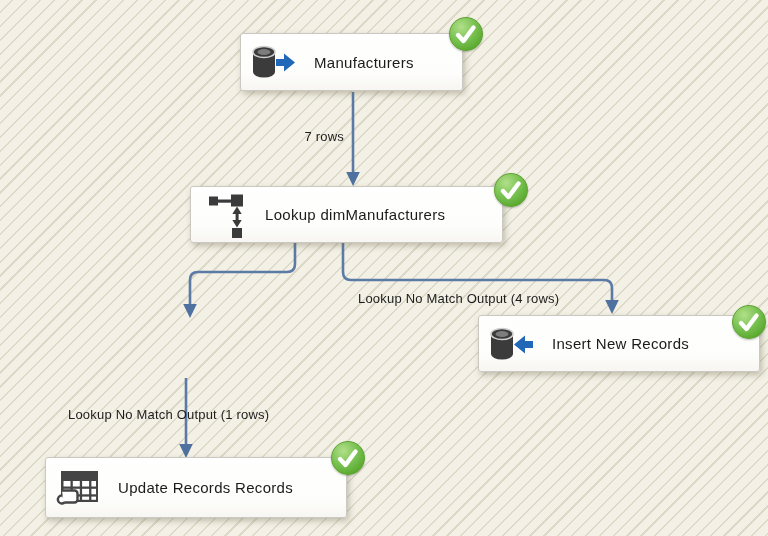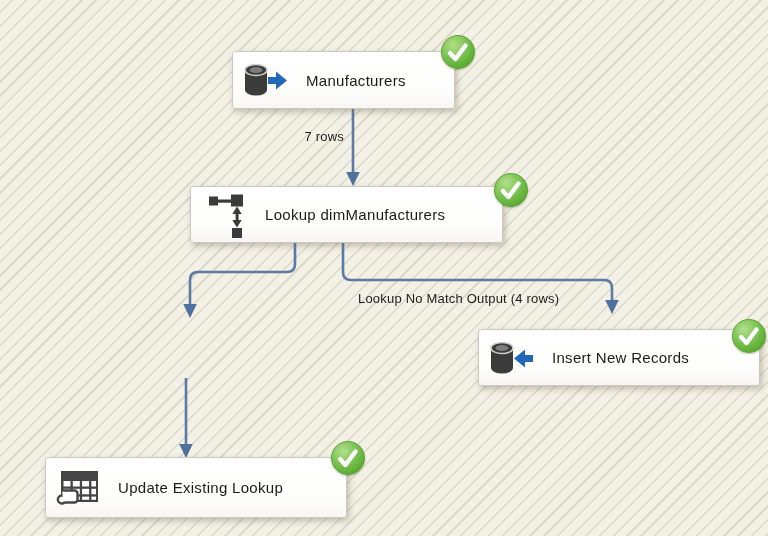--- a/index.html
+++ b/index.html
@@ -19,24 +19,24 @@
     position:absolute; z-index:2;
     background:linear-gradient(180deg,#ffffff 0%,#fdfdfb 70%,#f7f6f2 100%);
     border:1px solid #cbc8c2; border-radius:3px;
     box-shadow:2px 3px 6px rgba(110,104,82,0.38);
     display:flex; align-items:center; padding-left:10px; gap:17px;
     box-sizing:border-box;
   }
   .node-label{font-size:15px; color:#1b1b1b; letter-spacing:0.3px; white-space:nowrap;}
   .node-icon{flex:0 0 auto; display:block;}
 
-  #node-manufacturers{left:232px; top:33px;  width:223px; height:58px;margin-top:18px;}
+  #node-manufacturers{left:240px; top:33px;  width:223px; height:58px;}
   #node-lookup-dim   {left:190px; top:186px; width:313px; height:57px;padding-left:17px;}
   #node-lookup-chg   {left:14px;  top:318px; width:338px; height:60px;}
-  #node-insert-new   {left:478px; top:329px; width:282px; height:57px;}
+  #node-insert-new   {left:478px; top:315px; width:282px; height:57px;}
   #node-update-exist {left:45px;  top:457px; width:302px; height:61px;}
 
   .badge{
     position:absolute; width:32px; height:32px; border-radius:50%;
     background:radial-gradient(circle at 35% 28%, #b2df8a 0%, #7cc455 42%, #5aa930 78%, #4f9c28 100%);
     border:1px solid #5ea32f; box-shadow:0 1px 2px rgba(0,0,0,0.25);
     z-index:4;
   }
   #node-manufacturers .badge{left:208px; top:-17px;}
   #node-lookup-dim    .badge{left:303px; top:-14px;}
@@ -145,24 +145,25 @@
           <rect x="26.1" y="20.8" width="7" height="5.5"></rect>
           <rect x="35.4" y="20.8" width="4.6" height="5.5"></rect>
         <rect x="7.5" y="28.6" width="7" height="3.2"></rect>
           <rect x="16.8" y="28.6" width="7" height="3.2"></rect>
           <rect x="26.1" y="28.6" width="7" height="3.2"></rect>
           <rect x="35.4" y="28.6" width="4.6" height="3.2"></rect>
       </g>
       <path d="M6 22.5 h12.5 a3 3 0 0 1 3 3 v6 a3 3 0 0 1 -3 3 h-11" fill="#ffffff" stroke="#454545" stroke-width="2.4"></path>
       <path d="M8.5 34.5 a4 4 0 1 1 -2.5 -7" fill="#ffffff" stroke="#454545" stroke-width="2.4"></path>
     </svg>
-    <span class="node-label">Update Existing Lookup</span>
+    <span class="node-label">Update Records Records</span>
     <div class="badge">
       <svg width="32" height="32" viewBox="0 0 32 32">
         <polyline points="8,17 13.5,23 23.5,9.5" fill="none" stroke="#ffffff" stroke-width="4.4" stroke-linecap="round" stroke-linejoin="round"></polyline>
       </svg>
     </div>
   </div>
 
   <div class="edge-label" id="edge-label-rows7">7 rows</div>
   <div class="edge-label" id="edge-label-nomatch4">Lookup No Match Output (4 rows)</div>
+  <div class="edge-label" id="edge-label-nomatch1">Lookup No Match Output (1 rows)</div>
 
 </div>
 
 </body></html>

